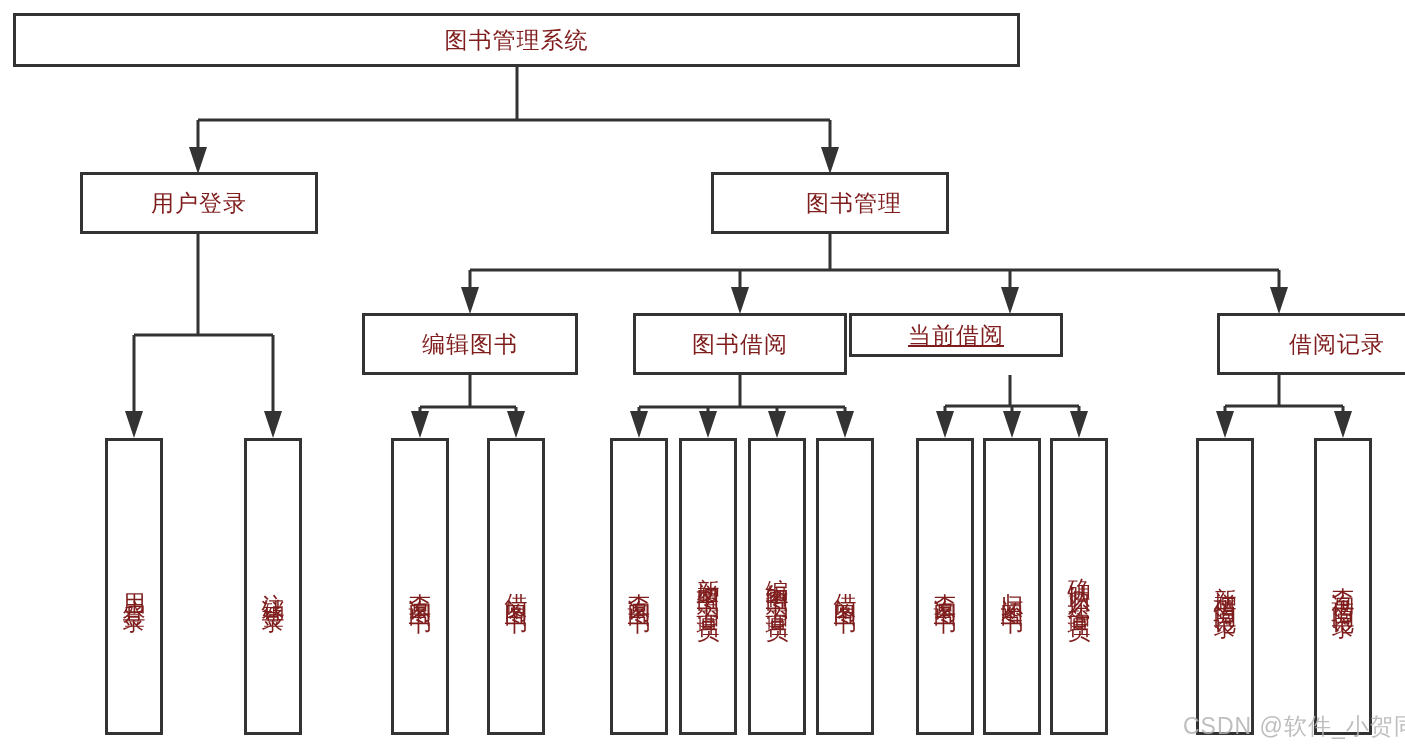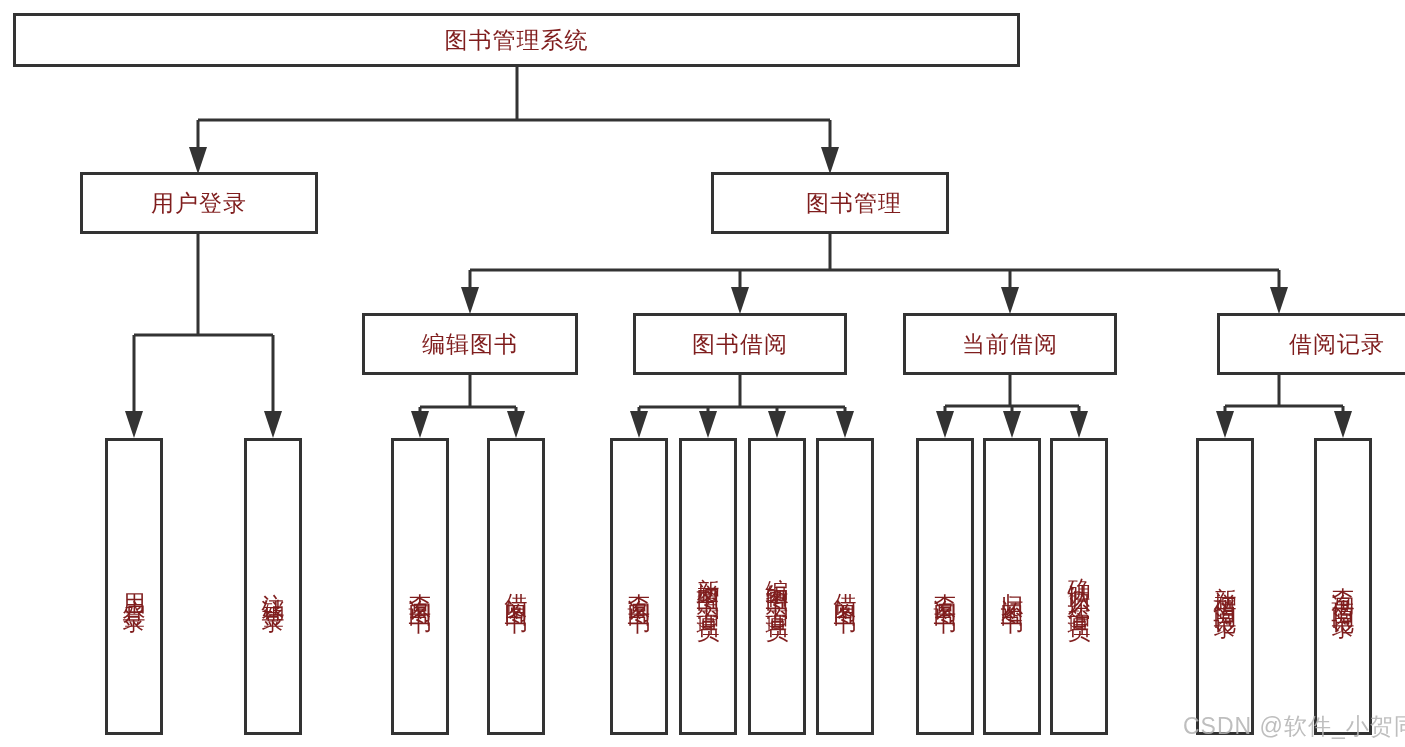--- a/index.html
+++ b/index.html
@@ -35,21 +35,21 @@
     font-size: 23px;
     letter-spacing: 6px;
     line-height: 1;
   }
   
   #n-root       { left: 13px;   top: 13px;  width: 1007px; height: 54px; }
   #n-user-login { left: 80px;   top: 172px; width: 238px;  height: 62px; }
   #n-book-mgmt  { left: 711px;  top: 172px; width: 238px;  height: 62px; padding-left: 48px; }
   #n-new-books  { left: 362px;  top: 313px; width: 216px;  height: 62px; }
   #n-borrowing  { left: 633px;  top: 313px; width: 214px;  height: 62px; }
-  #n-current    { left: 903px;  top: 313px; width: 214px;  height: 62px; }
+  #n-current    { left: 849px;  top: 313px; width: 214px;  height: 44px; text-decoration: underline; }
   #n-records    { left: 1173px; top: 313px; width: 240px;  height: 62px; margin-left: 44px; }
   .leaf { top: 438px; width: 58px; height: 297px; }
   #l-login      { left: 105px; }
   #l-logout     { left: 244px; }
   #l-nb-query   { left: 391px; }
   #l-nb-borrow  { left: 487px; }
   #l-bw-query   { left: 610px; }
   #l-bw-add     { left: 679px; }
   #l-bw-edit    { left: 748px; }
   #l-bw-borrow  { left: 816px; }

